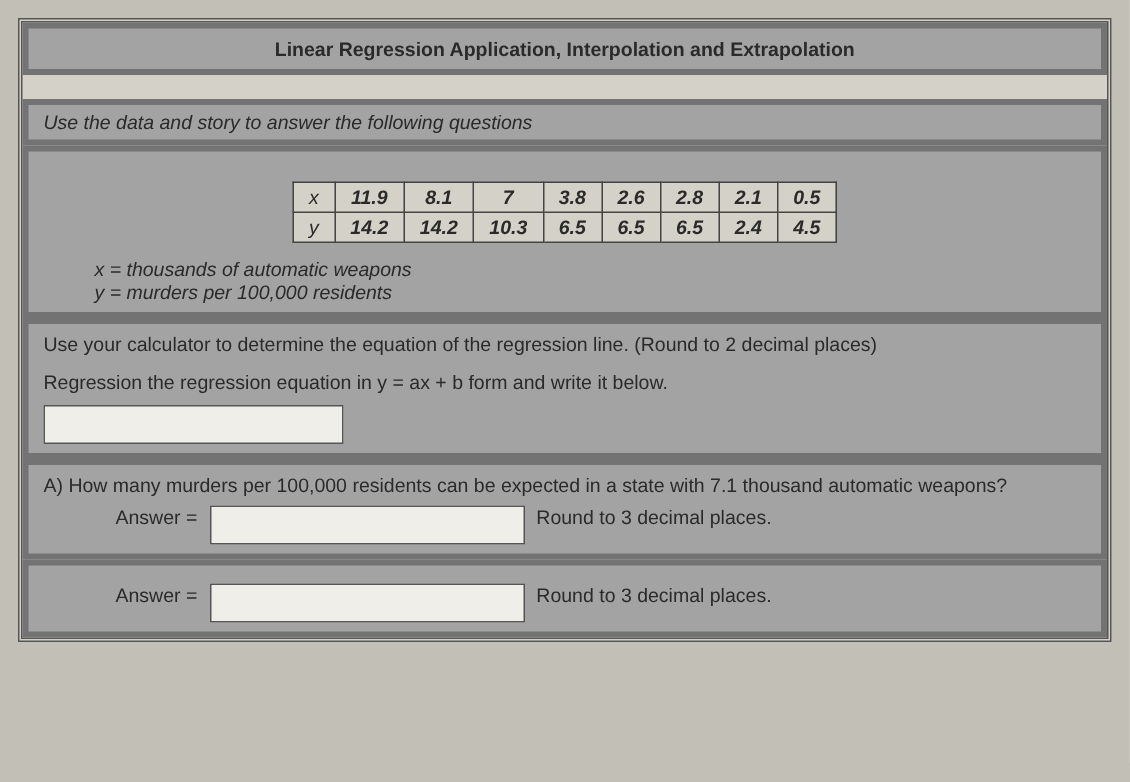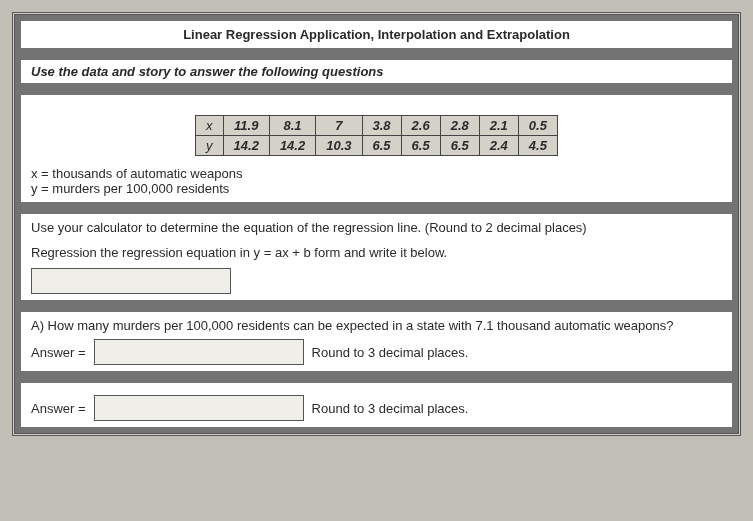--- a/index.html
+++ b/index.html
@@ -11,32 +11,33 @@
     font-size: 13px;
     color: #2a2a2a;
     width: 753px;
     height: 521px;
   }
   .outer {
     border: 3px double #555;
     background: #d4d1c9;
   }
   .section {
-    border: 6px solid #737373;
+    border: 4px solid #737373;
     padding: 6px 10px;
-    background: #ffffff;
+    background: #a3a3a3;
   }
   .title-cell {
     text-align: center;
     font-weight: bold;
     padding: 6px;
   }
   .instruction {
     font-style: italic;
-    font-weight: bold;
+    font-weight: normal;
+    margin-top: 16px;
   }
   .data-table-wrap {
     text-align: center;
     margin: 14px 0 10px 0;
   }
   table.data {
     border-collapse: collapse;
     margin: 0 auto;
     font-style: italic;
   }
@@ -45,35 +46,37 @@
     padding: 2px 10px;
     text-align: center;
     font-weight: bold;
     background: #d4d1c9;
   }
   table.data th {
     font-style: italic;
     font-weight: normal;
   }
   .var-defs {
+    font-style: italic;
     margin-top: 6px;
+    margin-left: 34px;
   }
   .tight { padding-top: 4px; padding-bottom: 4px; }
   input[type="text"] {
     height: 26px;
     background: #f0eee8;
     border: 1px solid #555;
     padding: 2px 4px;
     font-size: 13px;
   }
   .answer-row {
     display: flex;
-    align-items: center;
     gap: 8px;
     margin-top: 6px;
+    margin-left: 48px;
   }
   .wide-input { width: 210px; }
   .eq-input { width: 200px; margin-top:8px; }
 </style>
 </head>
 <body>
 
 <div class="outer">
 
   <div class="section title-cell">Linear Regression Application, Interpolation and Extrapolation</div>

